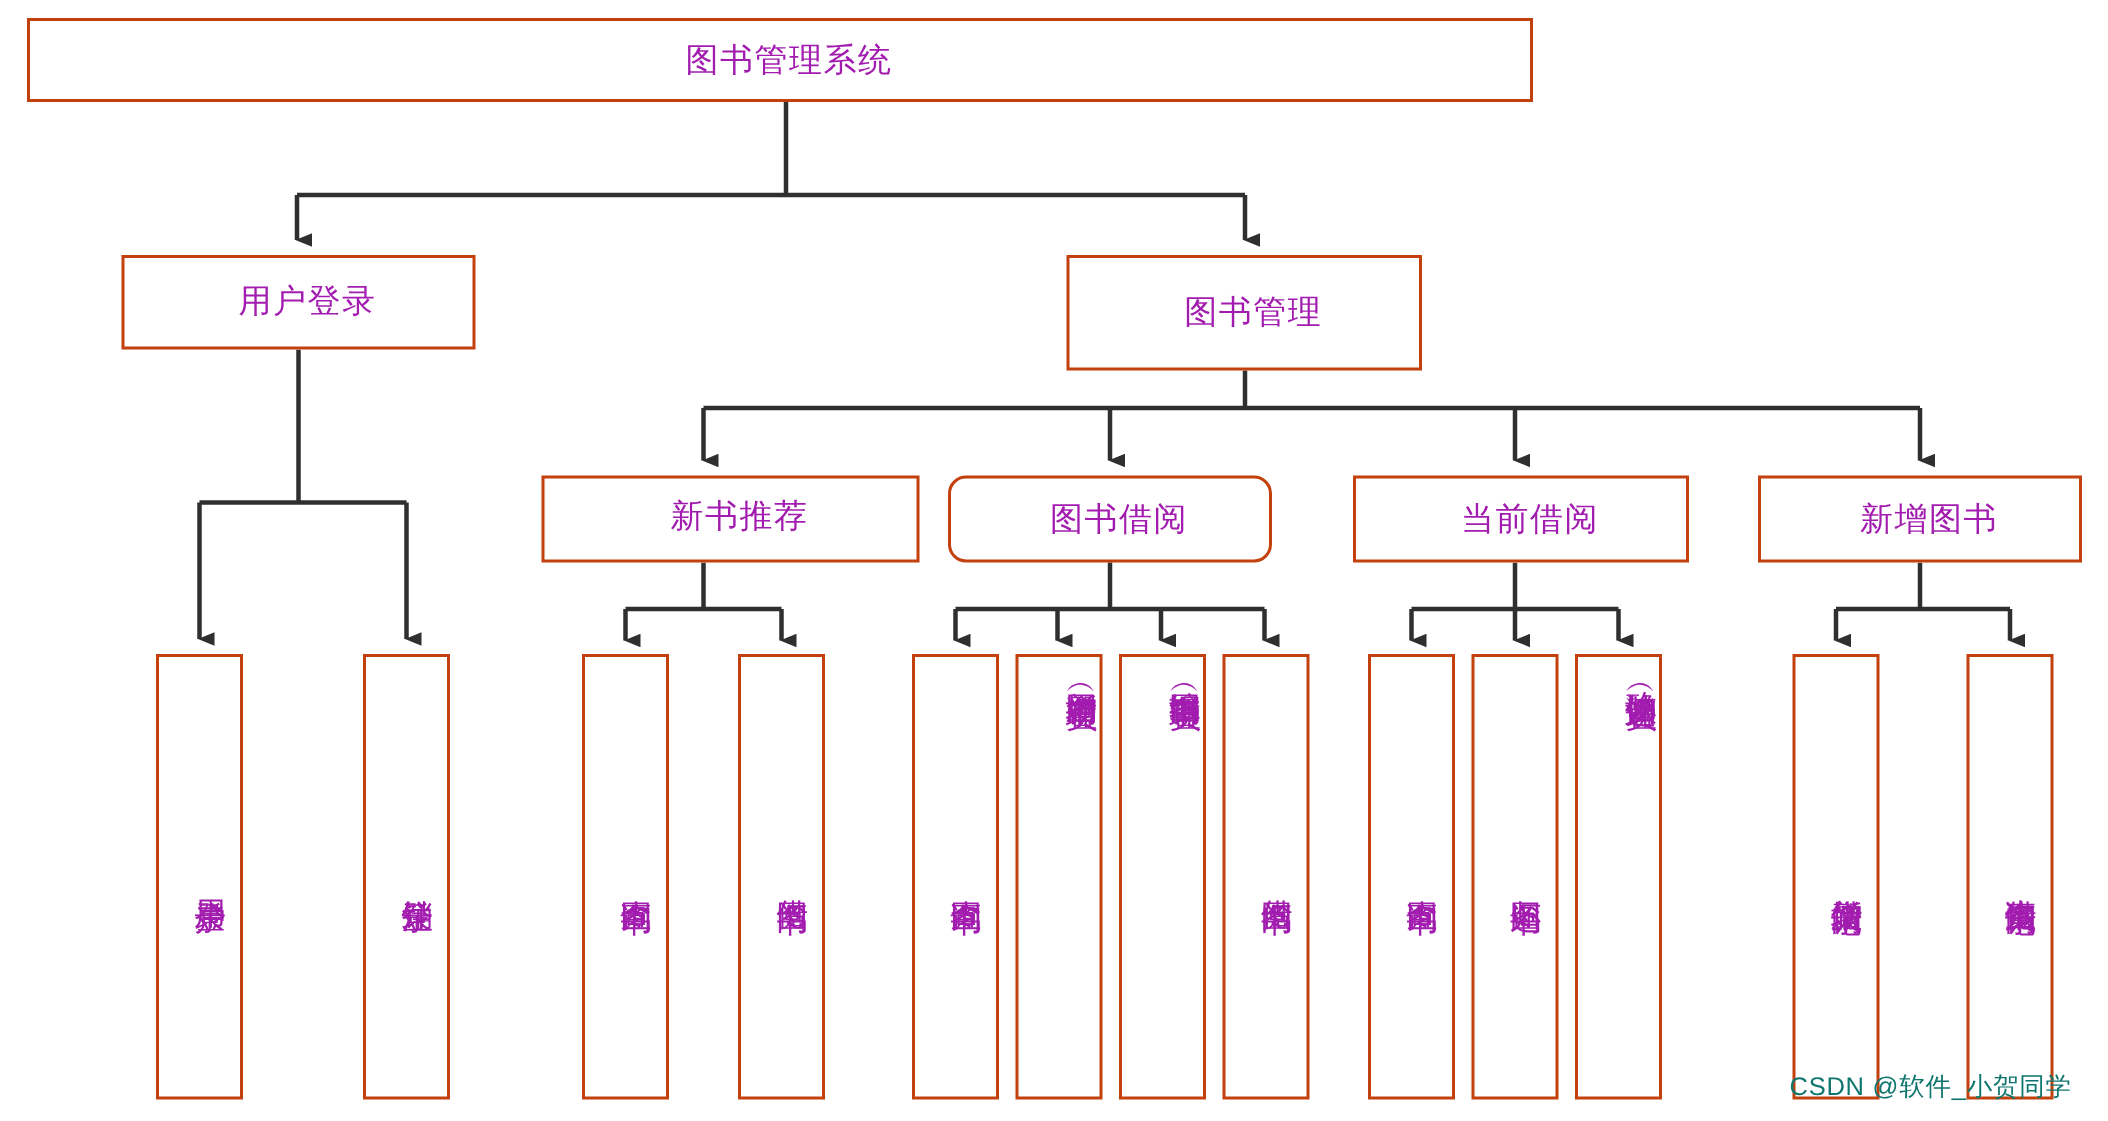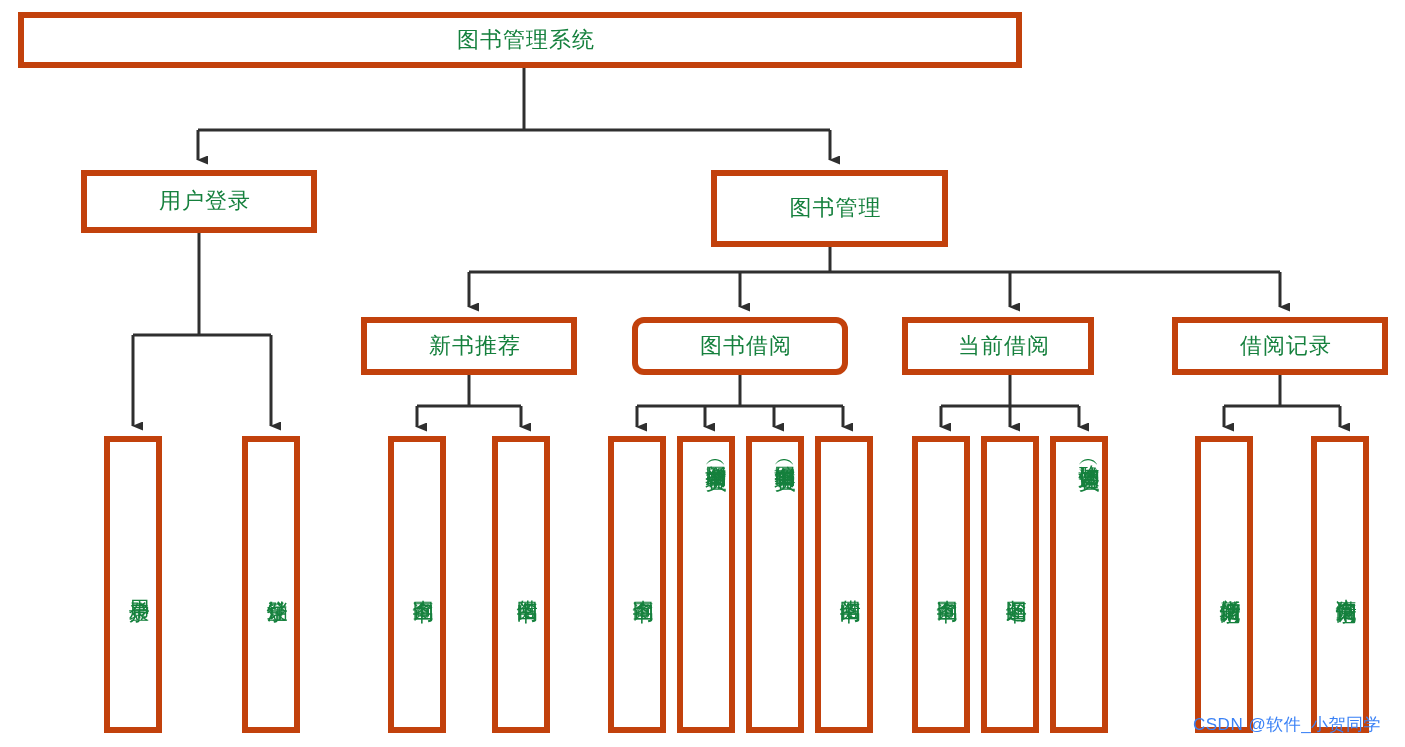--- a/index.html
+++ b/index.html
@@ -22,25 +22,25 @@
     left: 0;
     top: 0;
     width: 1405px;
     height: 747px;
     pointer-events: none;
   }
   .node {
     position: absolute;
     box-sizing: border-box;
     background: #ffffff;
-    border: 6px solid #c2410c;
+    border: 2px solid #c2410c;
     display: flex;
     align-items: center;
     justify-content: center;
-    color: #15803d;
+    color: #a21caf;
     z-index: 2;
     padding-left: 12px;
   }
   .node-h {
     font-size: 22px;
     letter-spacing: 1px;
     line-height: 1.2;
     white-space: nowrap;
   }
   .node-v {
@@ -57,21 +57,21 @@
   .node-v.center-v {
     align-items: center;
     justify-content: center;
     padding-top: 0;
   }
   .watermark {
     position: absolute;
     left: 1193px;
     top: 713px;
     font-size: 17px;
-    color: #3b82f6;
+    color: #0f766e;
     white-space: nowrap;
     z-index: 3;
     letter-spacing: 0.5px;
   }
 </style>
 </head>
 <body>
 
 <div id="canvas">
 
@@ -129,31 +129,31 @@
     <span>图书管理系统</span>
   </div>
 
   <div class="node node-h" style="left:81px; top:170px; width:236px; height:63px;">
     <span>用户登录</span>
   </div>
   <div class="node node-h" style="left:711px; top:170px; width:237px; height:77px;">
     <span>图书管理</span>
   </div>
 
-  <div class="node node-h" style="left:361px; top:317px; width:216px; height:58px;">
+  <div class="node node-h" style="left:361px; top:317px; width:252px; height:58px;font-family:Liberation Mono, monospace;">
     <span>新书推荐</span>
   </div>
   <div class="node node-h" style="left:632px; top:317px; width:216px; height:58px;border-radius:12px;">
     <span>图书借阅</span>
   </div>
-  <div class="node node-h" style="left:902px; top:317px; width:192px; height:58px;">
+  <div class="node node-h" style="left:902px; top:317px; width:224px; height:58px;">
     <span>当前借阅</span>
   </div>
   <div class="node node-h" style="left:1172px; top:317px; width:216px; height:58px;">
-    <span>借阅记录</span>
+    <span>新增图书</span>
   </div>
 
   <div class="node node-v center-v" style="left:104px; top:436px; width:58px; height:297px;">
     <span>用户登录</span>
   </div>
   <div class="node node-v center-v" style="left:242px; top:436px; width:58px; height:297px;">
     <span>注销登录</span>
   </div>
 
   <div class="node node-v center-v" style="left:388px; top:436px; width:58px; height:297px;">

